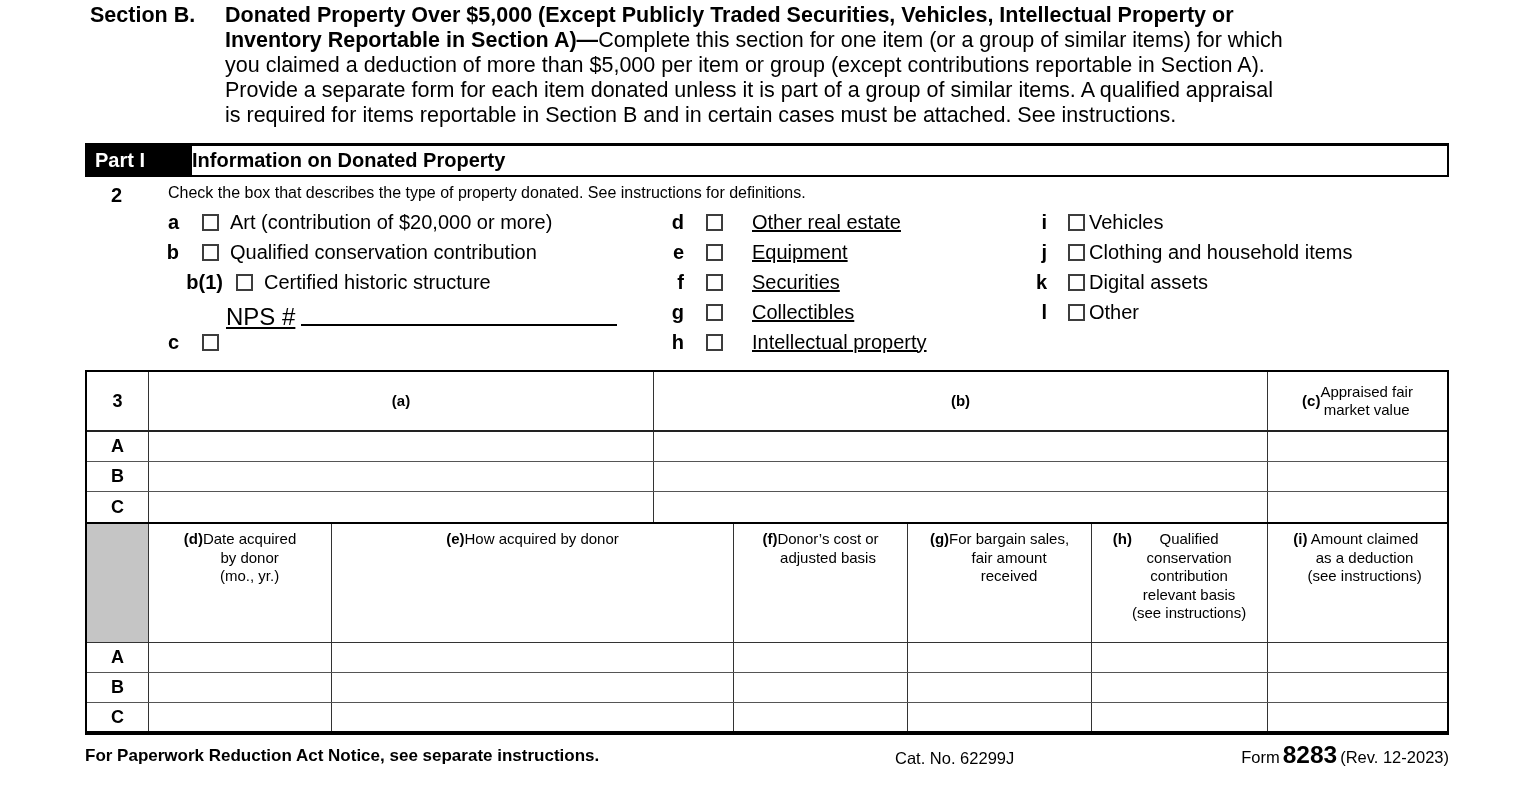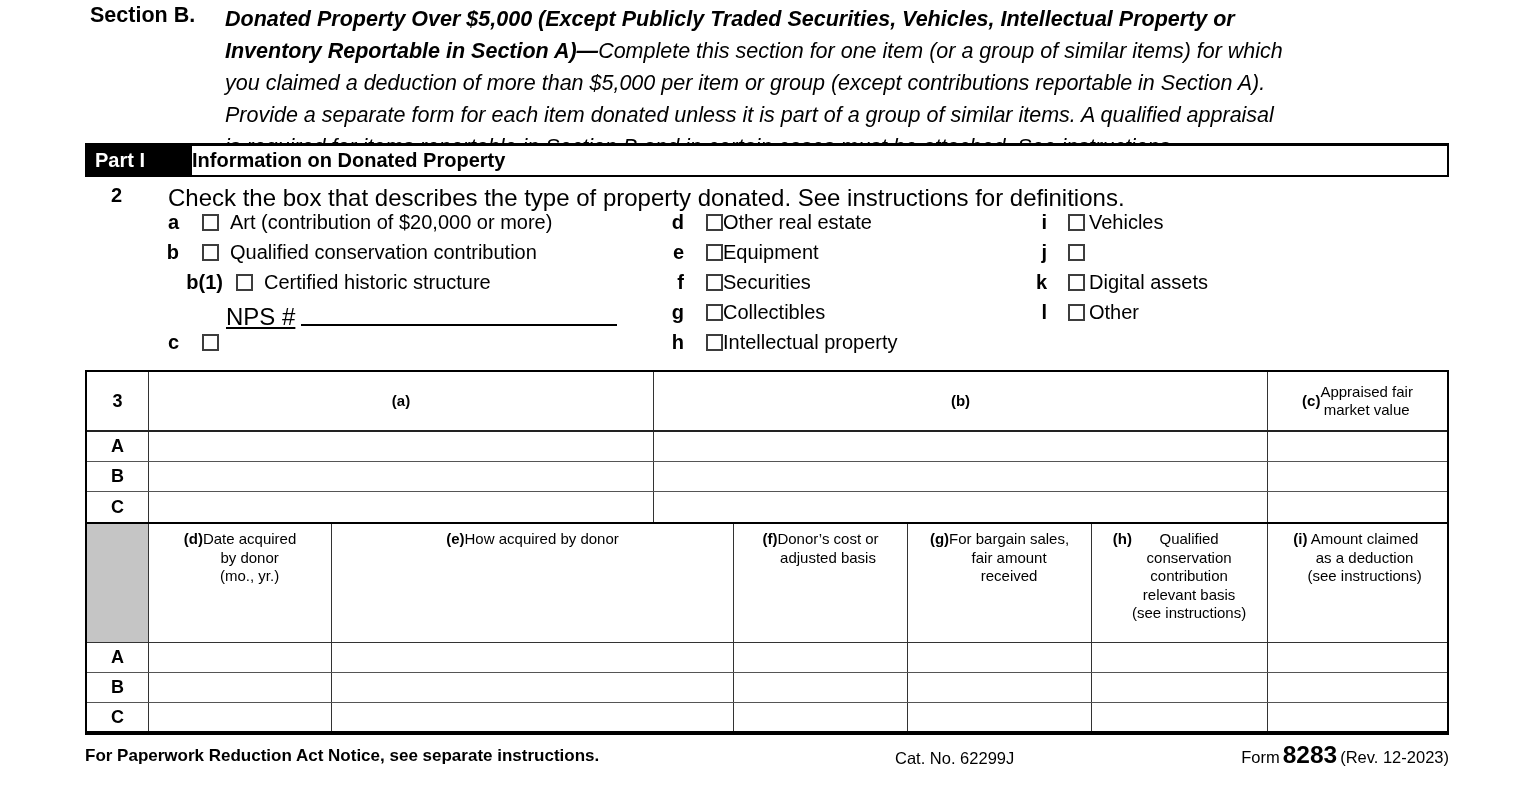--- a/index.html
+++ b/index.html
@@ -7,43 +7,43 @@
   body {
     position:relative; width:1536px; height:785px; background:#ffffff;
     font-family:"Liberation Sans","DejaVu Sans",sans-serif; color:#000;
     overflow:hidden;
   }
   .abs { position:absolute; }
   .b { font-weight:700; }
 
   
   .sec-label { left:90px; top:3px; font-size:21.5px; font-weight:700; }
-  .sec-para  { left:225px; top:3px; width:1262px; font-size:21.5px; line-height:32px; white-space:pre-line;font-style:italic; }
+  .sec-para  { left:225px; top:3px; width:1262px; font-size:21.5px; line-height:25px; white-space:pre-line; }
 
   
   .part-bar { left:85px; top:143px; width:1364px; height:34px;
     border-top:3px solid #000; border-bottom:2px solid #000; border-right:2px solid #000;
     display:flex; align-items:stretch; background:#fff; }
   .part-box { width:107px; background:#000; color:#fff; font-weight:700; font-size:20px;
     display:flex; align-items:center; padding-left:10px; }
   .part-title { font-weight:700; font-size:20px; display:flex; align-items:center; }
 
   
   .line2-num  { left:111px; top:184px; font-size:20px; font-weight:700; }
-  .line2-text { left:168px; top:184px; font-size:24px; }
+  .line2-text { left:168px; top:184px; font-size:16px; }
 
   
   .cb { position:absolute; display:flex; align-items:center; height:24px; font-size:20px; }
   .cb .lt { font-weight:700; width:29px; text-align:right; flex:none; }
   .cb .bx { width:17px; height:17px; border:2px solid #3d3d3d; margin-left:23px; flex:none; background:#fff; }
   .cb .lb { margin-left:11px; white-space:nowrap; }
   .c1 { left:150px; }
   .c1b1 .lt { width:73px; }
   .c1b1 .bx { margin-left:13px; }
-  .c2 { left:655px; }  .c2 .bx { margin-left:22px; }  .c2 .lb { margin-left:0; }
+  .c2 { left:655px; }  .c2 .bx { margin-left:22px; }  .c2 .lb { margin-left:29px;text-decoration:underline; }
   .c3 { left:1018px; } .c3 .bx { margin-left:21px; }  .c3 .lb { margin-left:4px; }
   .nps-label { left:226px; top:303px; font-size:24px;text-decoration:underline; }
   .nps-line  { left:301px; top:308px; width:316px; height:18px; border-bottom:2px solid #000; }
 
   
   .tbl { background:#fff; }
   .t1 { left:85px; top:370px; width:1364px; height:152px; border:2px solid #000; border-bottom:none; }
   .t2 { left:85px; top:522px; width:1364px; height:213px; border:2px solid #000; border-bottom:4px solid #000; }
   .trow { display:flex; width:100%; }
   .hcell { font-size:15px; line-height:18.5px; text-align:center; white-space:pre-line; padding:2px 6px; }
@@ -143,20 +143,21 @@
   </div>
 
 <div class="cb c3" style="top:210px">
     <span class="lt">i</span>
     <span class="bx"></span>
     <span class="lb">Vehicles</span>
   </div>
 <div class="cb c3" style="top:240px">
     <span class="lt">j</span>
     <span class="bx"></span>
+    <span class="lb">Clothing and household items</span>
   </div>
 <div class="cb c3" style="top:270px">
     <span class="lt">k</span>
     <span class="bx"></span>
     <span class="lb">Digital assets</span>
   </div>
 <div class="cb c3" style="top:300px">
     <span class="lt">l</span>
     <span class="bx"></span>
     <span class="lb">Other</span>

